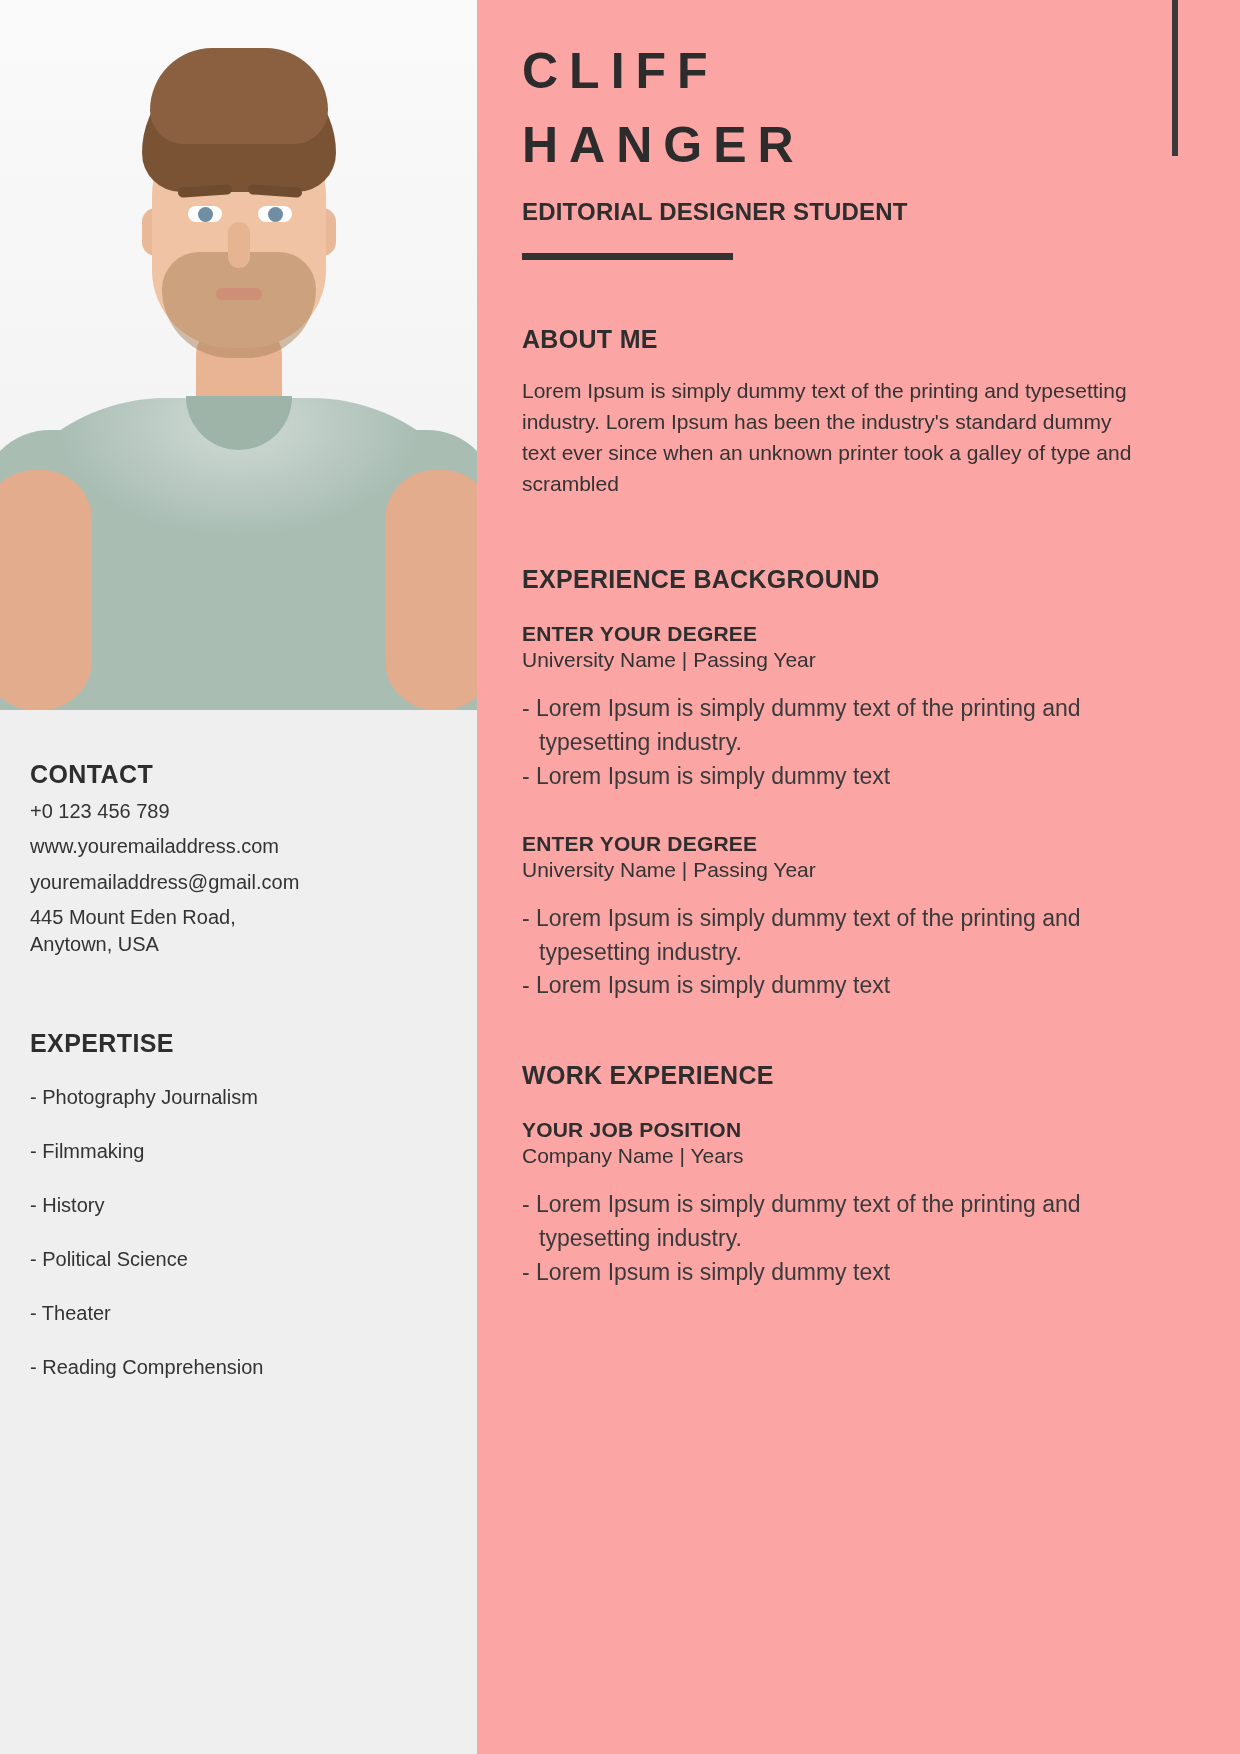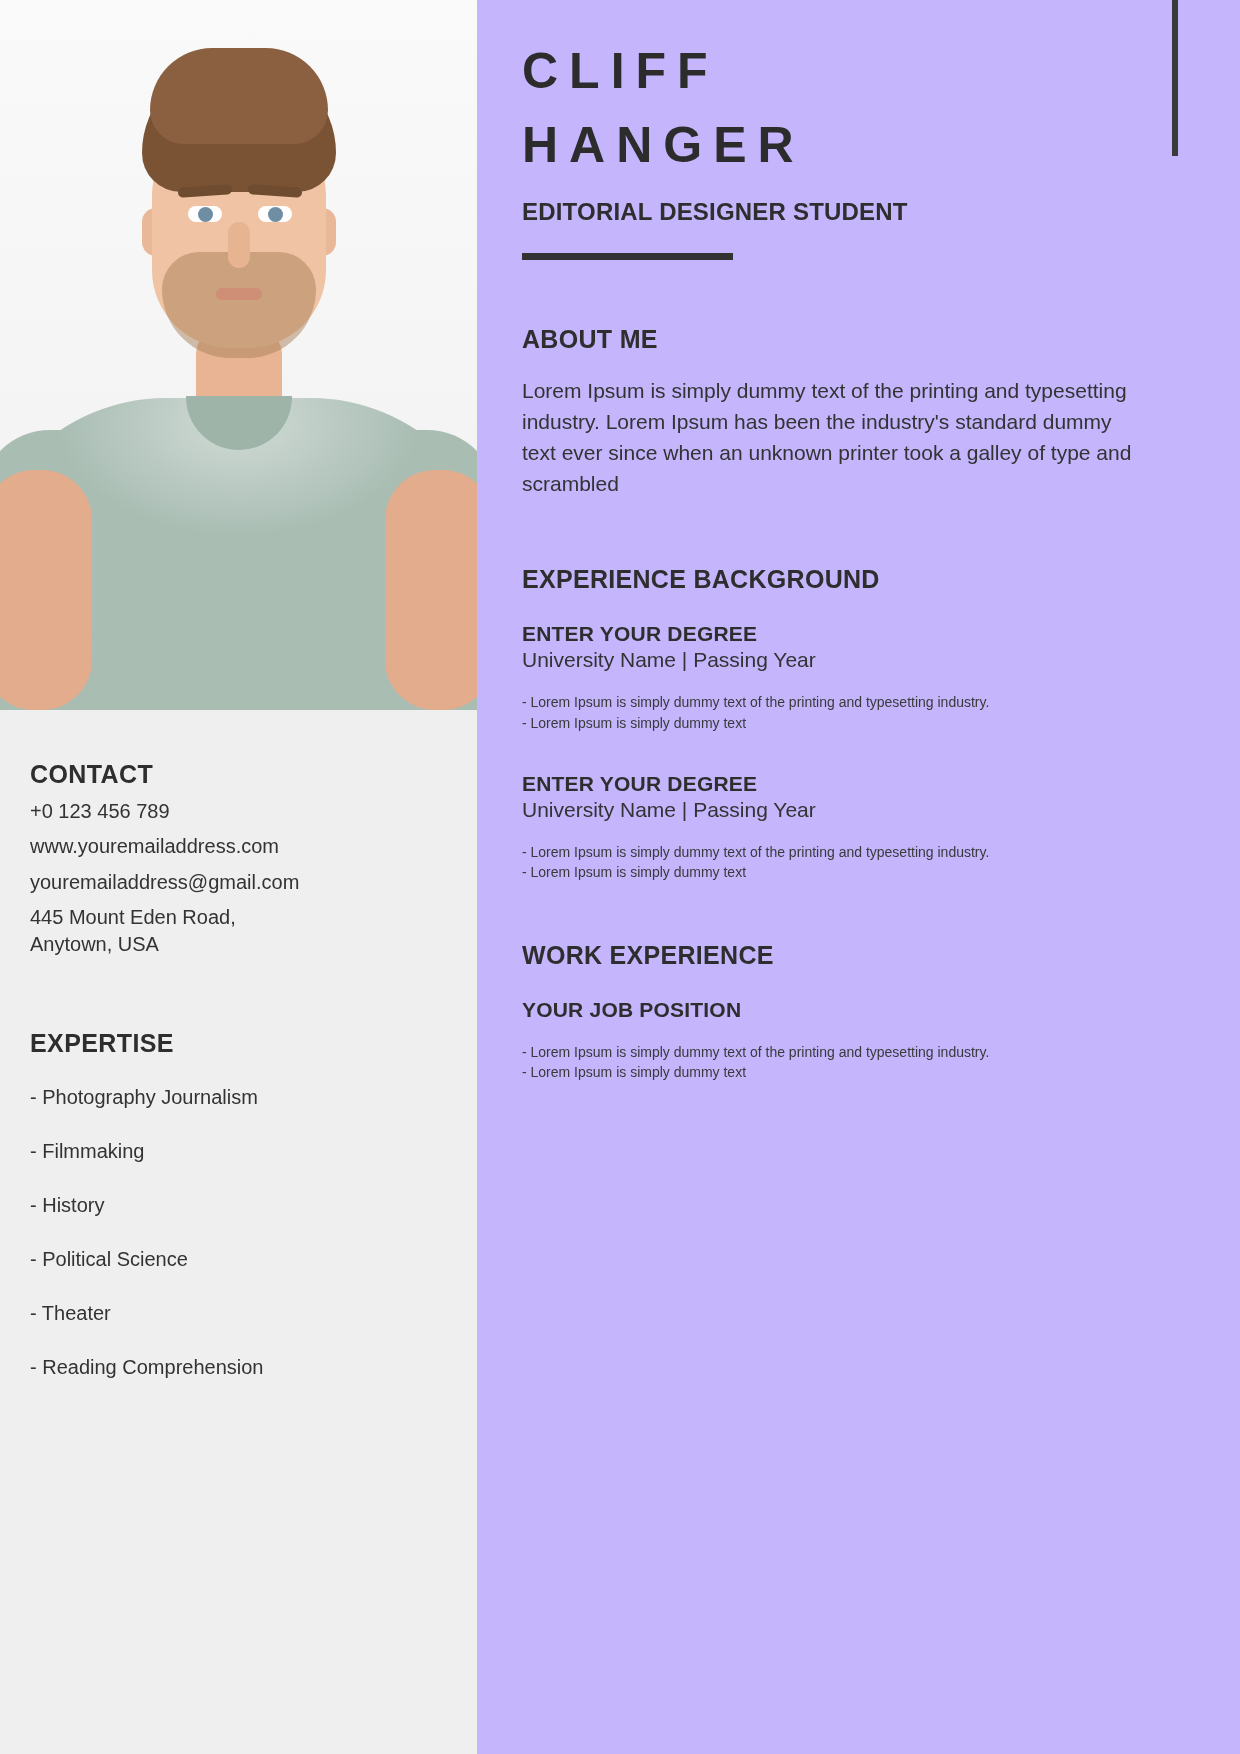--- a/index.html
+++ b/index.html
@@ -97,21 +97,21 @@
     color:#333333;
     margin-top:31px;
   }
   #expertise-list .expertise-item:first-child { margin-top:28px; }
 
   
   #right-column {
     position:absolute;
     left:477px; top:0;
     width:763px; height:1754px;
-    background:#c4b5fd;
+    background:#fca5a5;
   }
 
   #accent-vline {
     position:absolute;
     left:695px; top:0;
     width:6px; height:156px;
     background:#3a3a3a;
   }
 
   #header-block { position:absolute; left:45px; top:34px; width:600px; }
@@ -157,21 +157,21 @@
     letter-spacing:.2px;
     color:#2e2e2e;
   }
   .entry-sub {
     margin-top:2px;
     font-size:21px;
     color:#333333;
   }
   .entry-bullets { margin-top:20px; }
   .bullet {
-    font-size:14px;
+    font-size:23px;
     line-height:1.47;
     color:#3a3a3a;
     padding-left:17px;
     text-indent:-17px;
   }
   .section-gap-lg { margin-top:58px; }
   .section-gap-xl { margin-top:66px; }
 </style>
 </head>
 <body>
@@ -275,20 +275,21 @@
           <div class="bullet">- Lorem Ipsum is simply dummy text</div>
         </div>
       </div>
     </div>
 
     <div id="work-section" class="section-gap-lg">
       <div class="main-heading">WORK EXPERIENCE</div>
 
       <div class="entry">
         <div class="entry-title">YOUR JOB POSITION</div>
+        <div class="entry-sub">Company Name | Years</div>
         <div class="entry-bullets">
           <div class="bullet">- Lorem Ipsum is simply dummy text of the printing and typesetting industry.</div>
           <div class="bullet">- Lorem Ipsum is simply dummy text</div>
         </div>
       </div>
     </div>
 
   </div>
 </div>
 

